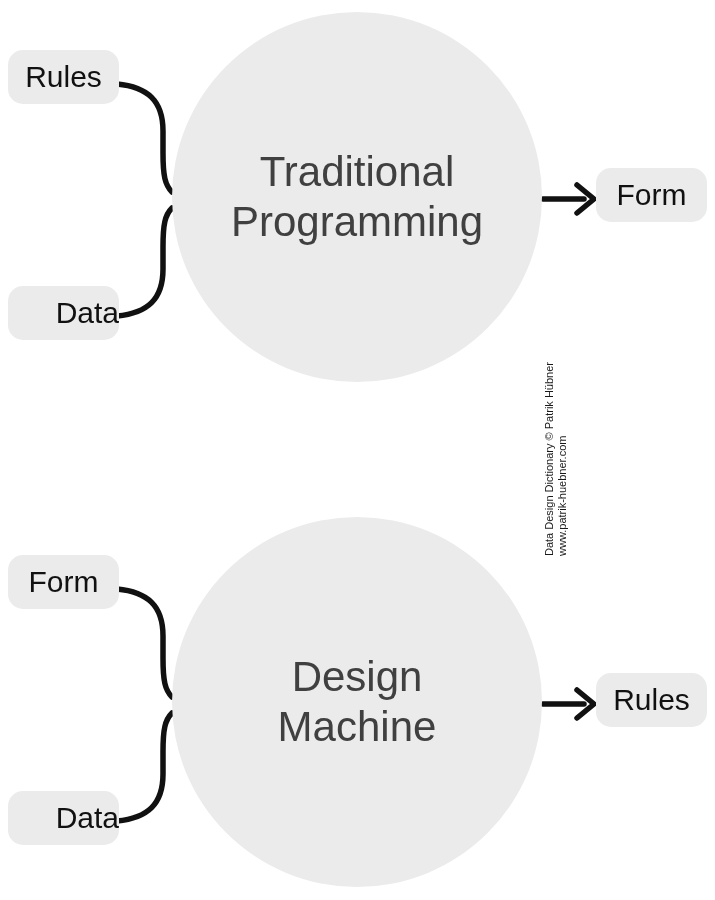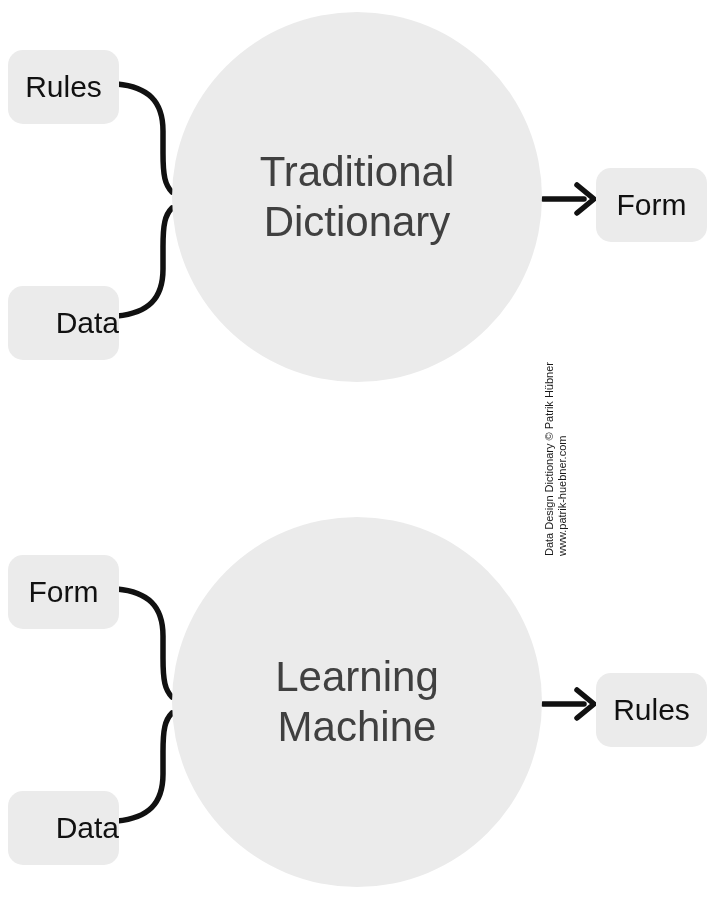--- a/index.html
+++ b/index.html
@@ -12,21 +12,21 @@
   .conn{fill:none;stroke:#111111;stroke-width:5.5;stroke-linecap:round;stroke-linejoin:round;}
   .circle{
     position:absolute;left:172px;top:12px;width:370px;height:370px;
     border-radius:50%;background:#ebebeb;
   }
   .circle-title{
     position:absolute;left:172px;top:147px;width:370px;
     text-align:center;font-size:42px;line-height:50px;color:#404040;
   }
   .box{
-    position:absolute;width:111px;height:74px;border-radius:15px;background:#ebebeb;
+    position:absolute;width:111px;height:54px;border-radius:15px;background:#ebebeb;
     display:flex;align-items:center;justify-content:center;
     font-size:30px;color:#111111;
   }
   .input-top{left:8px;top:50px;}
   .input-bottom{left:8px;top:286px;justify-content:flex-end;}
   .output{left:596px;top:168px;}
   .credit{
     position:absolute;left:543px;top:556px;width:212px;
     transform:rotate(-90deg);transform-origin:0 0;
     font-size:11px;line-height:12.5px;color:#1a1a1a;white-space:nowrap;
@@ -40,21 +40,21 @@
   <section class="panel" style="top:0;">
     <svg class="lines" width="715" height="395" viewBox="0 0 715 395">
       <path class="conn" d="M 117 84 C 148 87 163 101 163 131 L 163 153 C 163 176 165 185 172 192"></path>
       <path class="conn" d="M 117 316 C 148 313 163 299 163 269 L 163 247 C 163 224 165 215 172 208"></path>
       <path class="conn" d="M 543 199 L 584 199"></path>
       <path class="conn" d="M 577 185 L 594 199 L 577 213"></path>
     </svg>
     <div class="circle"></div>
     <div class="circle-title">
       <div>Traditional</div>
-      <div>Dictionary</div>
+      <div>Programming</div>
     </div>
     <div class="box input-top">
       <span>Rules</span>
     </div>
     <div class="box input-bottom">
       <span>Data</span>
     </div>
     <div class="box output">
       <span>Form</span>
     </div>
@@ -62,21 +62,21 @@
 
   <section class="panel" style="top:505px;">
     <svg class="lines" width="715" height="395" viewBox="0 0 715 395">
       <path class="conn" d="M 117 84 C 148 87 163 101 163 131 L 163 153 C 163 176 165 185 172 192"></path>
       <path class="conn" d="M 117 316 C 148 313 163 299 163 269 L 163 247 C 163 224 165 215 172 208"></path>
       <path class="conn" d="M 543 199 L 584 199"></path>
       <path class="conn" d="M 577 185 L 594 199 L 577 213"></path>
     </svg>
     <div class="circle"></div>
     <div class="circle-title">
-      <div>Learning</div>
+      <div>Design</div>
       <div>Machine</div>
     </div>
     <div class="box input-top">
       <span>Form</span>
     </div>
     <div class="box input-bottom">
       <span>Data</span>
     </div>
     <div class="box output">
       <span>Rules</span>

